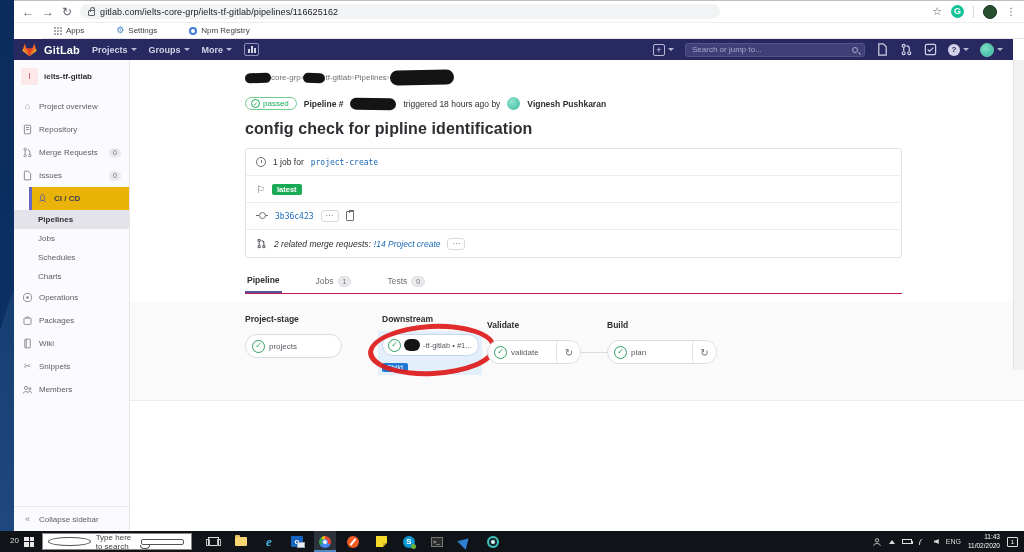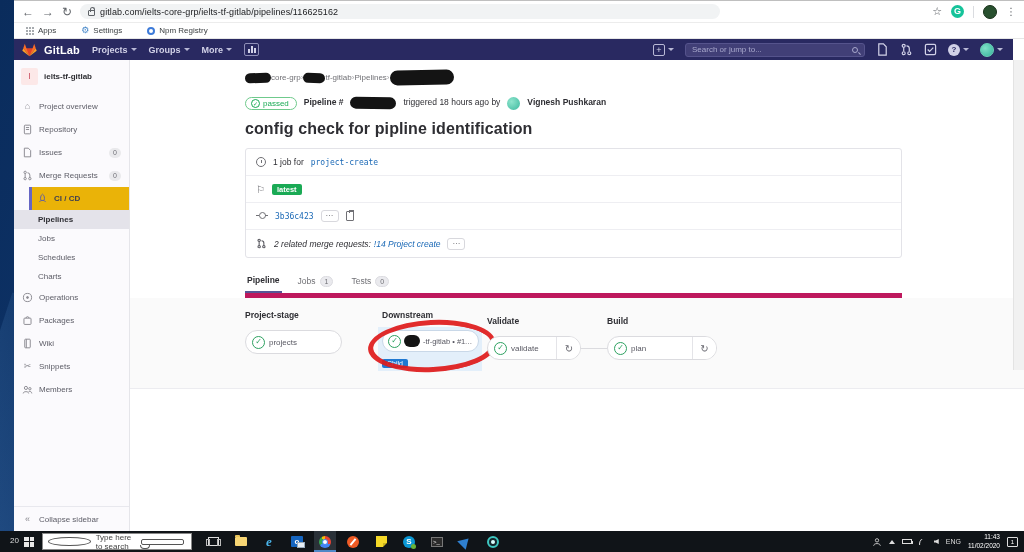--- a/index.html
+++ b/index.html
@@ -15,21 +15,21 @@
   .addr { flex:0 0 640px; height:15px; background:#f1f3f4; border-radius:8px; display:flex; align-items:center; padding:0 8px; gap:5px; }
   .lock { width:7px; height:6px; border:1px solid #5f6368; border-radius:1px; position:relative; margin-top:2px; }
   .lock:before { content:""; position:absolute; left:1px; top:-4px; width:3px; height:4px; border:1px solid #5f6368; border-bottom:none; border-radius:3px 3px 0 0; }
   .url { font-size:9px; color:#202124; letter-spacing:.1px; }
   .tb-right { margin-left:auto; display:flex; align-items:center; gap:9px; }
   .star { color:#5f6368; font-size:11px; }
   .gram { width:13px; height:13px; border-radius:50%; background:#15c39a; color:#fff; font-size:9px; font-weight:bold; text-align:center; line-height:13px; }
   .tb-sep { width:1px; height:12px; background:#dadce0; }
   .profile { width:14px; height:14px; border-radius:50%; background:#28502f; border:1px solid #173019; }
   .dots3 { color:#5f6368; font-size:10px; letter-spacing:0; }
-  .bookmarks { height:16px; background:#fff; display:flex; align-items:center; gap:25px; padding:0 12px; border-bottom:1px solid #e6e6e6; font-size:8px; color:#3c4043; }
+  .bookmarks { height:16px; background:#fff; display:flex; align-items:center; gap:32px; padding:0 12px; border-bottom:1px solid #e6e6e6; font-size:8px; color:#3c4043;margin-left:28px; }
   .bm { display:flex; align-items:center; gap:4px; }
   .appsgrid { width:8px; height:8px; display:grid; grid-template-columns:1fr 1fr 1fr; gap:1px; }
   .appsgrid i { background:#8a8f94; border-radius:1px; }
   .gear { color:#4285c8; font-size:9px; line-height:1; }
   .npmring { width:8px; height:8px; border:2px solid #3d7bd9; border-radius:50%; }
 
   
   .gl-nav { height:21px; background:#292961; display:flex; align-items:center; padding:0 10px 0 8px; gap:12px; width:999px; }
   .tanuki { width:15px; height:14px; }
   .brand { color:#fff; font-size:11px; font-weight:bold; letter-spacing:.2px; margin-left:-5px; }
@@ -69,21 +69,21 @@
   .uic { width:11px; flex:0 0 11px; text-align:center; font-size:9px; line-height:11px; color:#89888f; }
 
   
   .main { flex:1; position:relative; overflow:hidden; }
   .crumbs { display:flex; align-items:center; padding:10px 0 6px 115px; font-size:8px; color:#707075; }
   .blob { background:#141414; display:inline-block; border-radius:5px; }
   .crumb-blob1 { width:26px; height:10px; transform:rotate(-2deg); }
   .crumb-blob2 { width:22px; height:10px; transform:rotate(2deg); }
   .crumb-blob3 { width:64px; height:15px; border-radius:8px; transform:rotate(-1deg); }
   .sep { color:#a5a5aa; }
-  .p-head { display:flex; gap:7px; padding:6px 0 0 115px; font-size:8.5px; color:#2e2e33; }
+  .p-head { display:flex; align-items:center; gap:7px; padding:6px 0 0 115px; font-size:8.5px; color:#2e2e33; }
   .badge-passed { display:flex; align-items:center; gap:3px; border:1px solid #6fca8c; color:#1aaa55; border-radius:9px; padding:1px 7px 1px 5px; font-size:8px; background:#fff; }
   .ck-sm { width:9px; height:9px; border:1px solid #1aaa55; border-radius:50%; font-size:6px; line-height:8px; text-align:center; color:#1aaa55; }
   .pipe-blob { width:46px; height:12px; border-radius:6px; transform:rotate(1deg); }
   .auth-av { width:13px; height:13px; border-radius:50%; background:radial-gradient(circle at 35% 35%,#8fe5cd,#3cb89e); }
   .p-title { padding:10px 0 0 115px; font-size:16px; font-weight:bold; color:#2e2e33; letter-spacing:.1px; }
   .info-box { margin:10px 0 0 115px; width:657px; border:1px solid #e3e3e8; border-radius:3px; background:#fff; }
   .i-row { display:flex; align-items:center; gap:7px; padding:0 10px; height:27px; border-bottom:1px solid #eeeef2; font-size:8.5px; color:#2e2e33; }
   .i-row:last-child { border-bottom:none;font-style:italic; }
   .mono { font-family:"DejaVu Sans Mono", monospace; font-size:8px; }
   .lnk { color:#1b69b6; }
@@ -92,27 +92,27 @@
   .clip { width:8px; height:10px; border:1px solid #707075; border-radius:1px; position:relative; }
   .clip:before { content:""; position:absolute; left:2px; top:-2px; width:3px; height:2px; border:1px solid #707075; border-bottom:none; }
   .clock { width:10px; height:10px; border:1px solid #707075; border-radius:50%; position:relative; }
   .clock:after { content:""; position:absolute; left:4px; top:2px; width:1px; height:3px; background:#707075; }
   .commit-ic { width:12px; height:8px; position:relative; }
   .commit-ic i { position:absolute; top:3px; width:3px; height:1px; background:#707075; }
   .commit-ic i.l { left:0; } .commit-ic i.r { right:0; }
   .commit-ic:after { content:""; position:absolute; left:3px; top:0; width:5px; height:5px; border:1px solid #707075; border-radius:50%; }
 
   
-  .tabs { display:flex; gap:14px; margin:12px 0 0 115px; width:657px; border-bottom:5px solid #be185d; font-size:8.5px; color:#707075; }
+  .tabs { display:flex; gap:32px; margin:12px 0 8px 115px; width:657px; border-bottom:1px solid #be185d; font-size:8.5px; color:#707075; }
   .tab { padding:5px 2px 6px; display:flex; gap:4px; align-items:center; }
   .tab.active { color:#2e2e33; font-weight:bold; border-bottom:2px solid #565695; }
   .tab .cnt { background:#eaeaee; border:1px solid #dcdce1; border-radius:7px; padding:0 4px; font-size:7px; line-height:9px; color:#707075; }
 
   
-  .graph { background:#fafafa; border-bottom:1px solid #ececf0; padding:12px 0 18px 115px; display:flex; min-height:84px; }
+  .graph { background:#fafafa; border-bottom:1px solid #ececf0; padding:12px 0 26px 115px; display:flex; min-height:84px; }
   .stage { position:relative; }
   .stage-name { font-size:8.5px; font-weight:bold; color:#2e2e33; margin-bottom:10px; }
   .st0 { width:137px; } .st1 { width:105px; } .st2 { width:120px; } .st3 { width:120px; }
   .st2 .stage-name, .st3 .stage-name { margin-top:6px; }
   .job-pill { width:97px; height:24px; border:1px solid #dbdbdf; border-radius:13px; background:#fff; display:flex; align-items:center; gap:4px; padding:0 6px; font-size:8px; color:#585862; }
   .ck { width:13px; height:13px; flex:0 0 13px; border:1.5px solid #2da160; border-radius:50%; color:#2da160; font-size:8px; line-height:10px; text-align:center; background:#fff; }
   .pill-group { width:110px; height:24px; border:1px solid #dbdbdf; border-radius:13px; background:#fff; display:flex; align-items:center; font-size:8px; color:#585862; overflow:hidden; }
   .pg-left { display:flex; align-items:center; gap:4px; padding:0 4px 0 6px; flex:1; }
   .pg-retry { width:24px; align-self:stretch; border-left:1px solid #e4e4e8; display:flex; align-items:center; justify-content:center; color:#6a6a72; font-size:10px; background:#fff; }
   .ds-wrap { position:relative; width:100px; }
@@ -302,38 +302,38 @@
                   <rect x="3" y="1.5" width="8" height="11" rx="1"></rect>
                   <path d="M5,4.5 h4 M5,7 h4"></path>
                 </g>
               </svg>
             </span>
           <span class="lbl">Repository</span>
         </div>
         <div class="s-item">
           <span class="ic">
               <svg viewBox="0 0 14 14">
-                <path d="M3,1.5 h5 l3,3 v8 h-8 z" fill="none" stroke="#89888f" stroke-width="1.2"></path>
-              </svg>
-            </span>
-          <span class="lbl">Issues</span>
-          <span class="cnt">0</span>
-        </div>
-        <div class="s-item">
-          <span class="ic">
-              <svg viewBox="0 0 14 14">
                 <g stroke="#89888f" stroke-width="1.2" fill="none">
                   <circle cx="4" cy="3" r="1.5"></circle>
                   <circle cx="4" cy="11" r="1.5"></circle>
                   <circle cx="10" cy="11" r="1.5"></circle>
                   <path d="M4,4.5 v5 M10,9.5 v-3 a3,3 0 0 0 -3,-3"></path>
                 </g>
               </svg>
             </span>
           <span class="lbl">Merge Requests</span>
+          <span class="cnt">0</span>
+        </div>
+        <div class="s-item">
+          <span class="ic">
+              <svg viewBox="0 0 14 14">
+                <path d="M3,1.5 h5 l3,3 v8 h-8 z" fill="none" stroke="#89888f" stroke-width="1.2"></path>
+              </svg>
+            </span>
+          <span class="lbl">Issues</span>
           <span class="cnt">0</span>
         </div>
         <div class="s-item sec-active">
           <span class="ic">
               <svg viewBox="0 0 14 14">
                 <g stroke="#5b5ba8" stroke-width="1.2" fill="none">
                   <path d="M7,1.5 c2.5,1.5 3,5 2,8 h-4 c-1,-3 -0.5,-6.5 2,-8 z"></path>
                   <path d="M5,9.5 l-2,2 M9,9.5 l2,2"></path>
                 </g>
               </svg>

